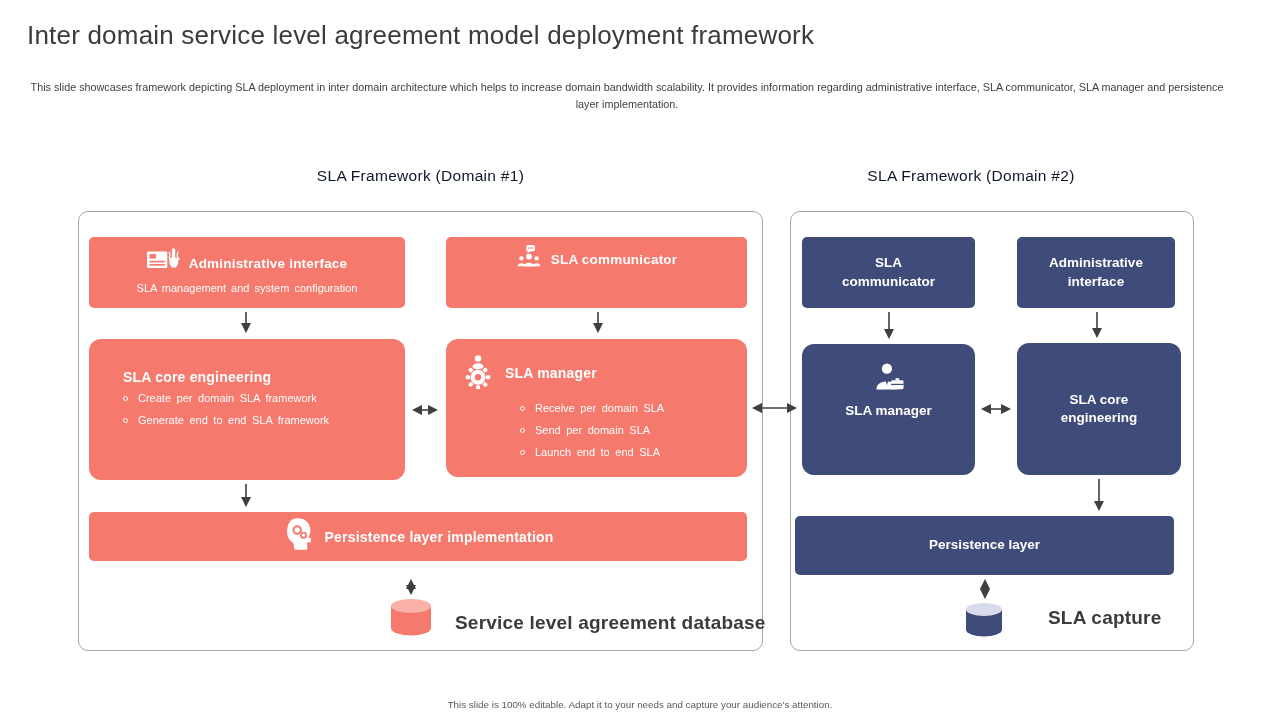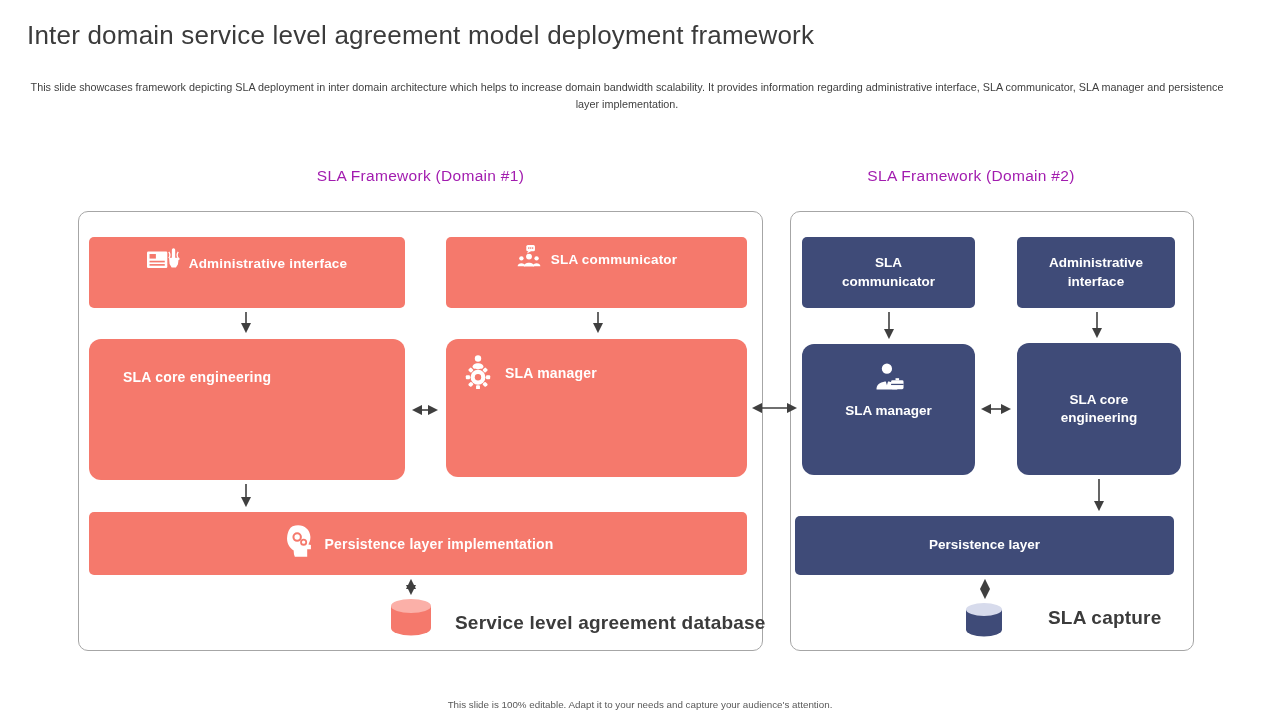--- a/index.html
+++ b/index.html
@@ -4,21 +4,21 @@
 <style>
   * { margin:0; padding:0; box-sizing:border-box; }
   html,body { width:1280px; height:720px; background:#fff; overflow:hidden;
               font-family:"Liberation Sans", sans-serif; }
   .abs { position:absolute; }
 
   .slide-title { left:27px; top:20px; font-size:26px; font-weight:400; color:#3b3b3b; letter-spacing:.2px; }
   .slide-desc  { left:27px; top:79px; width:1200px; font-size:10.8px; color:#3f3f3f; line-height:1.55;text-align:center; }
   .footer-note { left:0; top:699px; width:1280px; text-align:center; font-size:9.8px; color:#595959; }
 
-  .domain-heading { top:167px; text-align:center; font-size:15.5px; color:#a21caf; letter-spacing:.3px; }
+  .domain-heading { top:167px; text-align:center; font-size:15.5px; color:#0f172a; letter-spacing:.3px; }
 
   .container { top:211px; height:440px; border:1px solid #a6a6a6; border-radius:10px; background:#fff; }
 
   .box { position:absolute; background:#F5796C; color:#fff; }
   .r-sm { border-radius:5px; }
   .r-lg { border-radius:12px; }
   .navy { background:#3F4B78; }
 
   .brow { display:flex; align-items:center; justify-content:center; gap:9px; }
   .btitle { font-weight:bold; font-size:13.5px; letter-spacing:.2px; }
@@ -57,20 +57,21 @@
         <rect x="2" y="9.8" width="12" height="1.3" fill="#F5796C"></rect>
         <rect x="2" y="12.4" width="12" height="1.3" fill="#F5796C"></rect>
         <path d="M19.6 1.2 a1.3 1.3 0 0 1 2.6 0 V8 h-2.6 z" fill="#fff"></path>
         <path d="M17.4 7.4 h7.4 c1.2 0 1.2 1.8 0 1.8 l-0.4 3.4 -1.6 2.6 h-3.4 l-1.6 -2.8 z" fill="#fff"></path>
         <path d="M17.2 2.8 a4.4 4.4 0 0 1 0 5" stroke="#fff" stroke-width="1" fill="none"></path>
         <path d="M24.6 2.8 a4.4 4.4 0 0 0 0 5" stroke="#fff" stroke-width="1" fill="none"></path>
       </svg>
     </span>
     <span class="btitle">Administrative interface</span>
   </div>
+  <div class="bsub" style="margin-top:3px;">SLA management  and system configuration</div>
 </div>
 
 <div class="box r-sm" style="left:446px;top:237px;width:301px;height:71px;padding-top:8px;">
   <div class="brow">
     <span>
       <svg viewBox="0 0 24 22" width="26" height="24">
         <g fill="#fff">
           <rect x="9.5" y="0" width="8" height="5.6" rx="1.4"></rect>
           <path d="M11.5 5.4 l-1.6 2.6 4 -2.6 z"></path>
           <circle cx="5" cy="12.2" r="2"></circle>
@@ -86,20 +87,30 @@
             <circle cx="15.4" cy="2.8" r="0.7"></circle>
         </g>
       </svg>
     </span>
     <span class="btitle">SLA communicator</span>
   </div>
 </div>
 
 <div class="box r-lg" style="left:89px;top:339px;width:316px;height:141px;padding:30px 0 0 34px;">
   <div class="btitle" style="font-size:14px;">SLA core engineering</div>
+  <ul class="blist">
+    <li>
+        <span class="blt"></span>
+        <span>Create per domain SLA framework</span>
+      </li>
+    <li>
+        <span class="blt"></span>
+        <span>Generate end to end SLA framework</span>
+      </li>
+  </ul>
 </div>
 
 <div class="box r-lg" style="left:446px;top:339px;width:301px;height:138px;padding:14px 0 0 14px;">
   <div style="display:flex;align-items:center;gap:9px;">
     <span>
       <svg viewBox="0 0 26 26" width="36" height="36">
         <g fill="#fff">
           <circle cx="13" cy="4" r="2.3"></circle>
           <path d="M9 10.2 c0-3.8 8-3.8 8 0 l-1 1.2 h-6 z"></path>
           <g transform="translate(13,17.5)">
@@ -126,23 +137,37 @@
                 <rect x="-1.4" y="-8.8" width="2.8" height="3" rx="0.7"></rect>
               </g>
             <circle r="5.4"></circle>
           </g>
         </g>
         <circle cx="13" cy="17.5" r="2.3" fill="#F5796C"></circle>
       </svg>
     </span>
     <span class="btitle" style="font-size:14px;">SLA manager</span>
   </div>
-</div>
-
-<div class="box r-sm brow" style="left:89px;top:512px;width:658px;height:63px;">
+  <ul class="blist" style="margin-left:60px;margin-top:9px;">
+    <li>
+        <span class="blt"></span>
+        <span>Receive per domain SLA</span>
+      </li>
+    <li>
+        <span class="blt"></span>
+        <span>Send per domain SLA</span>
+      </li>
+    <li>
+        <span class="blt"></span>
+        <span>Launch end to end SLA</span>
+      </li>
+  </ul>
+</div>
+
+<div class="box r-sm brow" style="left:89px;top:512px;width:658px;height:49px;">
   <span>
     <svg viewBox="0 0 24 26" width="33" height="36">
       <path fill="#fff" d="M7 1.6 C13.5 -0.9 19.6 3 19.9 9 c0.2 2.7 -0.9 4.1 -1.4 5.8 l1.8 0.4 v3 h-2.7 v5.6 H8.6 c-0.6 -1.4 -0.9 -2.9 -0.8 -4.7 C4.6 17.1 2.6 13.6 3 9.6 3.4 5.6 4.8 2.7 7 1.6 z"></path>
       <circle cx="10.3" cy="9.4" r="2.7" fill="none" stroke="#F5796C" stroke-width="1.5"></circle>
       <circle cx="15" cy="13.1" r="1.9" fill="none" stroke="#F5796C" stroke-width="1.3"></circle>
     </svg>
   </span>
   <span class="btitle" style="font-size:14px;">Persistence layer implementation</span>
 </div>
 

